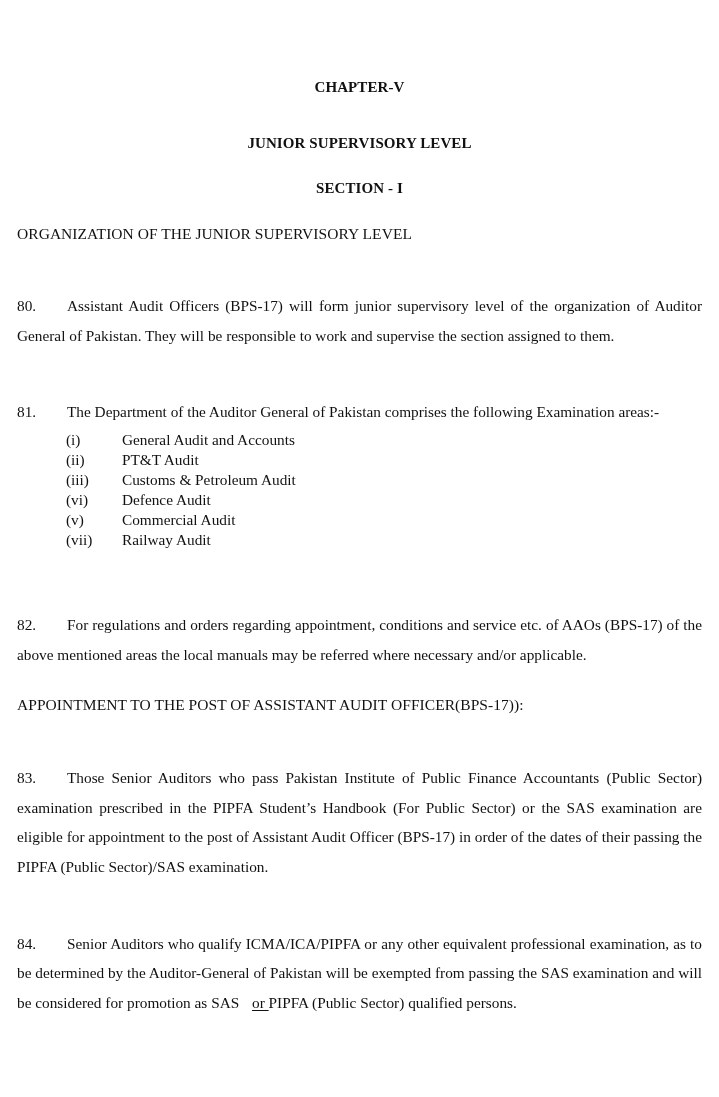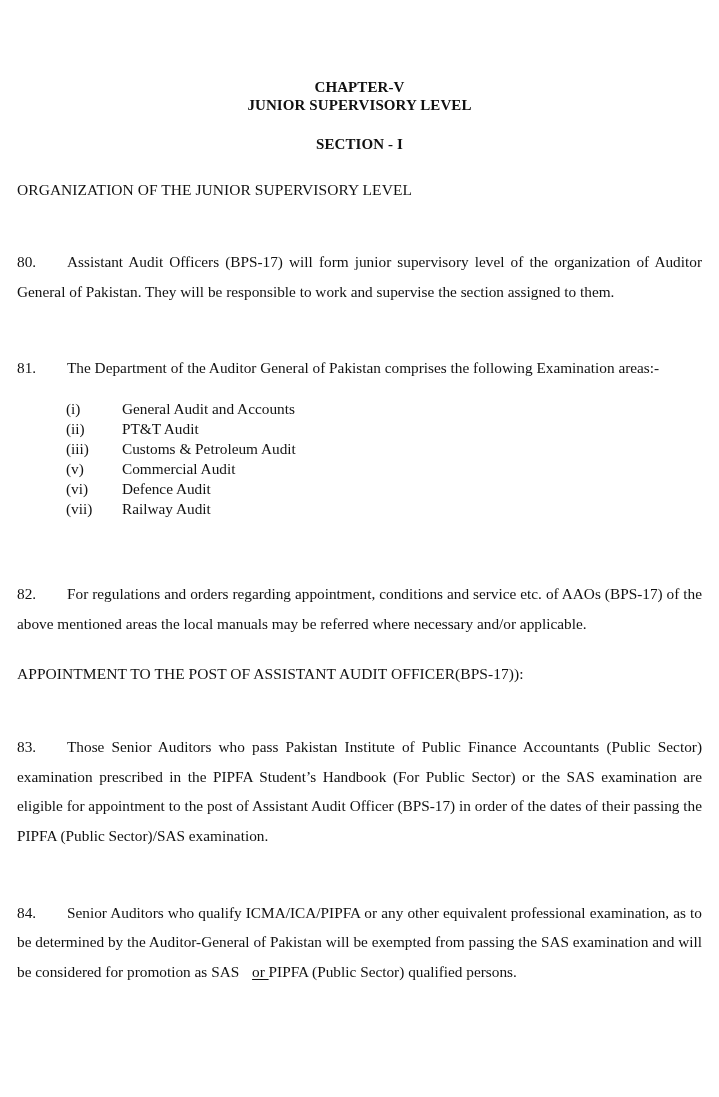--- a/index.html
+++ b/index.html
@@ -38,24 +38,25 @@
     text-align: center;
     font-weight: bold;
     font-size: 15px;
     letter-spacing: 0.1px;
     line-height: 1.2;
   }
   .chapter-title {
     margin-top: 78px;
   }
   .level-title {
+    margin-top: 38px;
     font-family: Liberation Serif, serif;
   }
   .section-title {
-    margin-top: 21px;
+    margin-top: 27px;
   }
   .h-left {
     text-align: left;
     font-weight: normal;
     font-size: 15.5px;
     line-height: 1.25;
     letter-spacing: 0.05px;
   }
   .org-heading {
     margin-top: 27px;
@@ -79,21 +80,21 @@
   .para-84 { margin-top: 16px; }
 
   .para .num {
     display: inline-block;
     width: 50px;
     margin-top: 32px;
   }
 
   
   .roman-list {
-    margin: 16px 0 0 0;
+    margin: 3px 0 0 0;
     padding: 0;
     list-style: none;
     font-size: 15.3px;
     line-height: 20.1px;
   }
   .roman-list li {
     display: block;
     white-space: nowrap;
   }
   .roman-list .rn {
@@ -163,24 +164,24 @@
       <li>
         <span class="rn">(i)</span><span class="rtext">General Audit and Accounts</span>
       </li>
       <li>
         <span class="rn">(ii)</span><span class="rtext">PT&amp;T Audit</span>
       </li>
       <li>
         <span class="rn">(iii)</span><span class="rtext">Customs &amp; Petroleum Audit</span>
       </li>
       <li>
+        <span class="rn">(vi)</span><span class="rtext">Defence Audit</span>
+      </li>
+      <li>
         <span class="rn">(v)</span><span class="rtext">Commercial Audit</span>
-      </li>
-      <li>
-        <span class="rn">(vi)</span><span class="rtext">Defence Audit</span>
       </li>
       <li>
         <span class="rn">(vii)</span><span class="rtext">Railway Audit</span>
       </li>
     </ul>
 
     <p class="para para-82">
       <span class="num">82.</span><span>For regulations and orders regarding appointment, conditions and service etc. of AAOs (BPS-17) of the above mentioned areas the local manuals may be referred where necessary and/or applicable.</span>
     </p>
 

